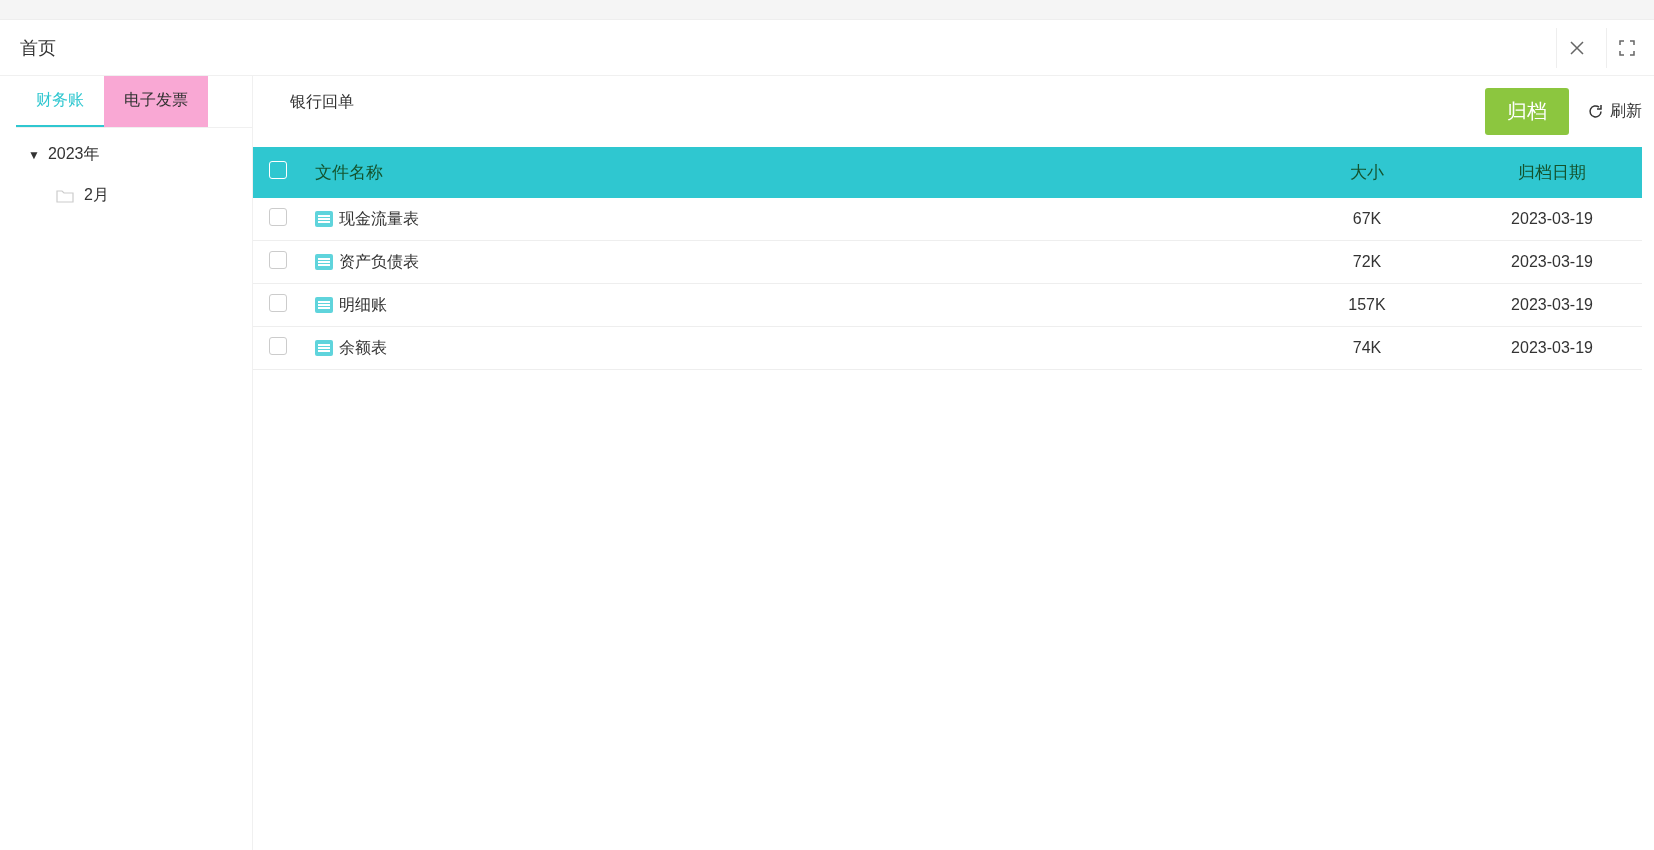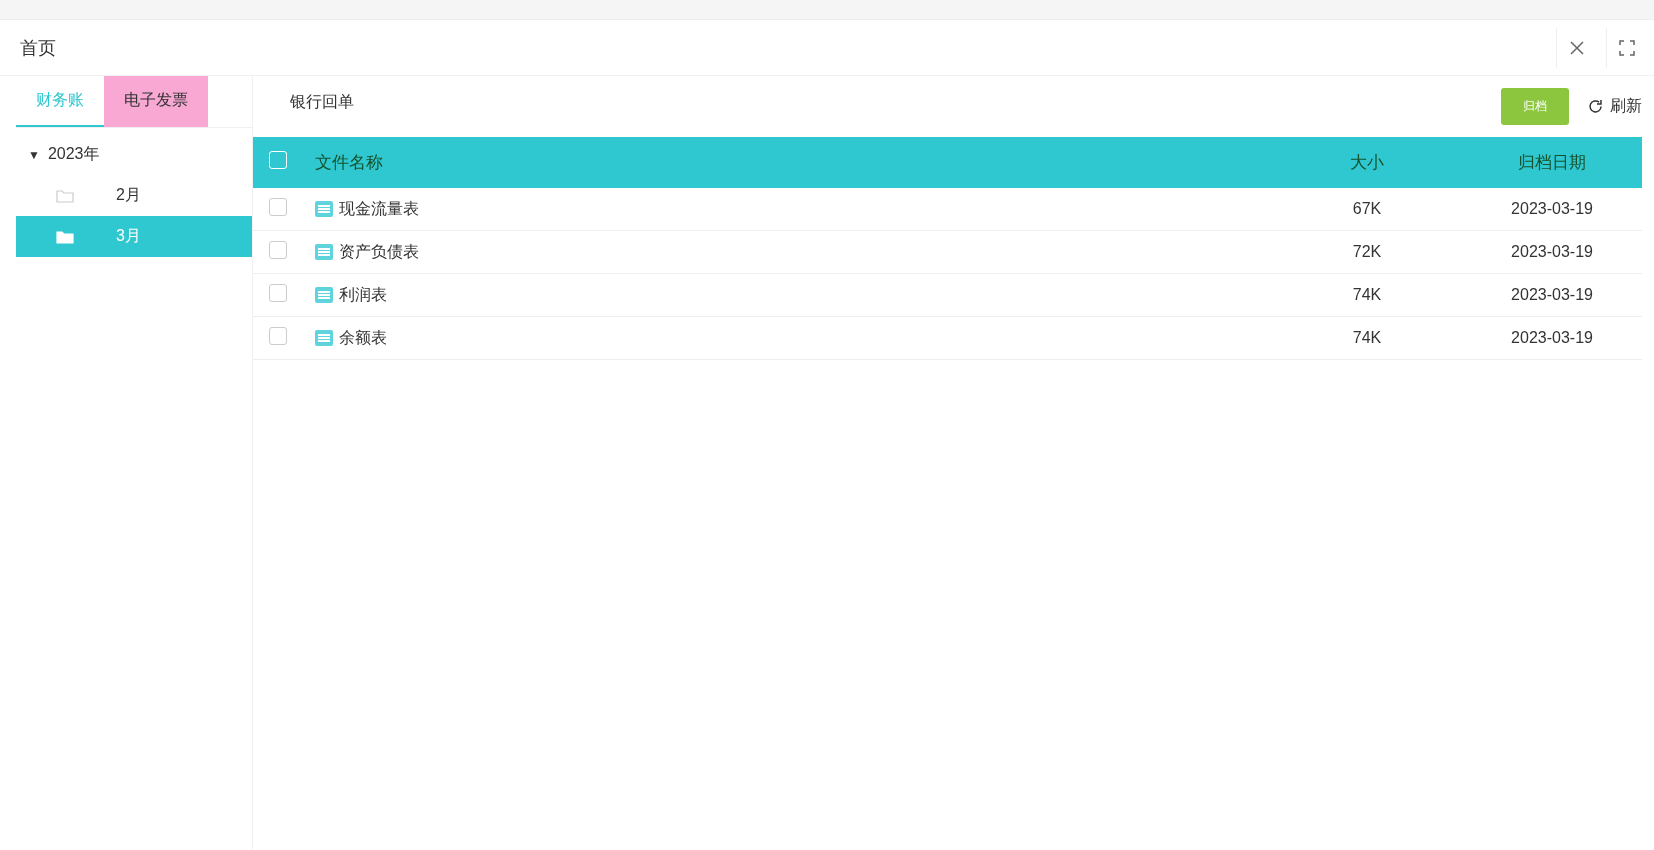--- a/index.html
+++ b/index.html
@@ -18,27 +18,27 @@
     .main-area { display: flex; height: calc(100vh - 76px); }
     
     .left-panel { width: 237px; border-right: 1px solid #f0f0f0; margin-left: 16px; }
     .sub-tabs { display: flex; border-bottom: 1px solid #f0f0f0; }
     .sub-tab { padding: 14px 20px; font-size: 16px; cursor: pointer; color: #333; background: #f9a8d4; }
     .sub-tab.active { color: #2fc7d0; background: #fff; border-bottom: 2px solid #2fc7d0; }
     
     .tree { padding-top: 6px; }
     .tree-year { display: flex; align-items: center; padding: 10px 12px; font-size: 16px; cursor: pointer; }
     .tree-year .caret { margin-right: 8px; font-size: 12px; }
-    .tree-month { display: flex; align-items: center; padding: 10px 12px 10px 40px; font-size: 16px; cursor: pointer; gap: 32px; }
+    .tree-month { display: flex; align-items: center; padding: 10px 12px 10px 40px; font-size: 16px; cursor: pointer; }
     .tree-month.selected { background: #2fc7d0; color: #fff; }
     .tree-month .folder-icon { margin-right: 10px; display: flex; align-items: center; }
     
     .right-panel { flex: 1; padding: 0 12px 0 0; }
     .toolbar { display: flex; justify-content: flex-end; align-items: center; padding: 12px 0; gap: 18px; }
-    .btn-primary { background: #8cc63f; color: #fff; border: none; padding: 10px 22px; font-size: 12px; border-radius: 3px; cursor: pointer; }
+    .btn-primary { background: #8cc63f; color: #fff; border: none; padding: 10px 22px; font-size: 20px; border-radius: 3px; cursor: pointer; }
     .btn-refresh { display: flex; align-items: center; gap: 6px; color: #333; font-size: 16px; cursor: pointer; }
     
     .table { width: 100%; border-collapse: collapse; }
     .table thead th { background: #2fc7d0; color: #14532d; font-weight: normal; font-size: 17px; padding: 14px 12px; text-align: left; }
     .table thead th:nth-child(1) { width: 50px; text-align: center; }
     .table thead th:nth-child(3) { width: 190px; text-align: center; }
     .table thead th:nth-child(4) { width: 180px; text-align: center; }
     .table tbody td { padding: 10px 12px; border-bottom: 1px solid #eee; font-size: 16px; vertical-align: middle; }
     .table tbody td:nth-child(1) { text-align: center; }
     .table tbody td:nth-child(3) { text-align: center; }
@@ -91,28 +91,20 @@
         <span>2023年</span>
       </div>
       <div class="tree-month">
         <span class="folder-icon">
           <svg width="18" height="14" viewBox="0 0 18 14">
               <path d="M1 2 h5 l2 2 h9 v9 h-16 z" fill="none" stroke="#ccc" stroke-width="1.2"></path>
             </svg>
         </span>
         <span>2月</span>
       </div>
-      <div class="tree-month selected">
-        <span class="folder-icon">
-          <svg width="18" height="14" viewBox="0 0 18 14">
-              <path d="M1 2 h5 l2 2 h9 v9 h-16 z" fill="#fff" stroke="#fff" stroke-width="1.2"></path>
-            </svg>
-        </span>
-        <span>3月</span>
-      </div>
     </div>
   </div>
 
   <div class="right-panel">
     <div class="toolbar">
       <div class="sub-tab" style="background:transparent;padding:14px 20px;position:absolute;left:270px;top:78px;">
         <span>银行回单</span>
       </div>
       <button class="btn-primary">
         <span>归档</span>
@@ -159,24 +151,24 @@
       </div>
     </td>
     <td>72K</td>
     <td>2023-03-19</td>
   </tr>
           <tr>
     <td><span class="chk"></span></td>
     <td>
       <div class="file-cell">
         <span class="xls-icon"></span>
-        <span>利润表</span>
+        <span>明细账</span>
       </div>
     </td>
-    <td>74K</td>
+    <td>157K</td>
     <td>2023-03-19</td>
   </tr>
           <tr>
     <td><span class="chk"></span></td>
     <td>
       <div class="file-cell">
         <span class="xls-icon"></span>
         <span>余额表</span>
       </div>
     </td>

